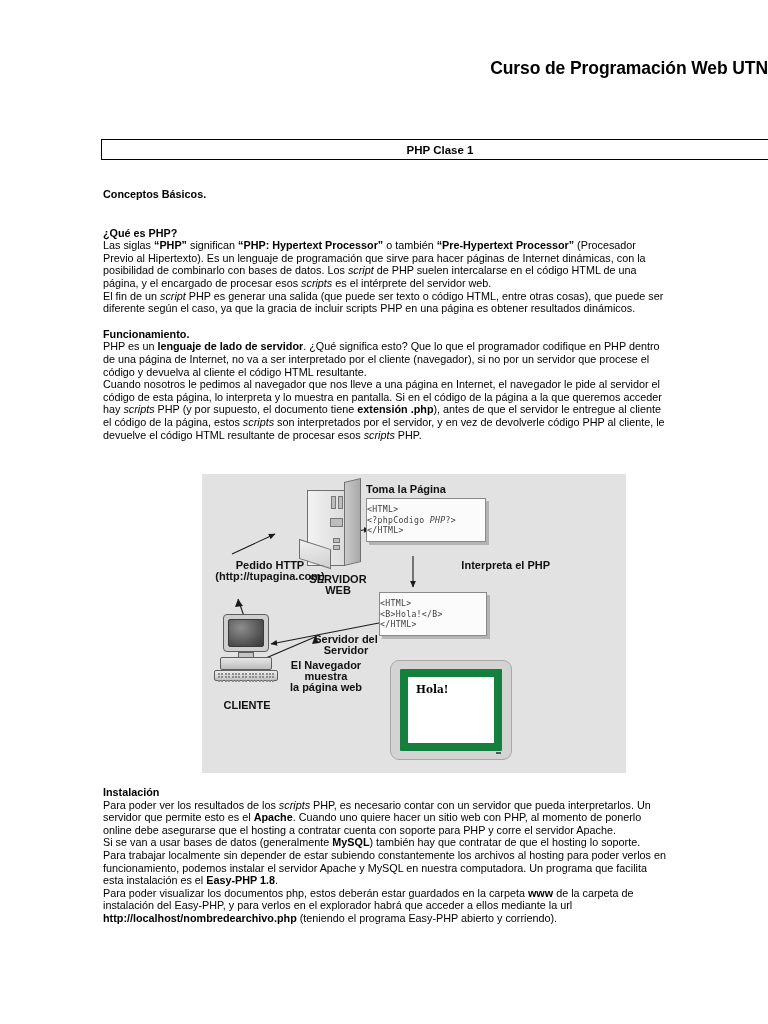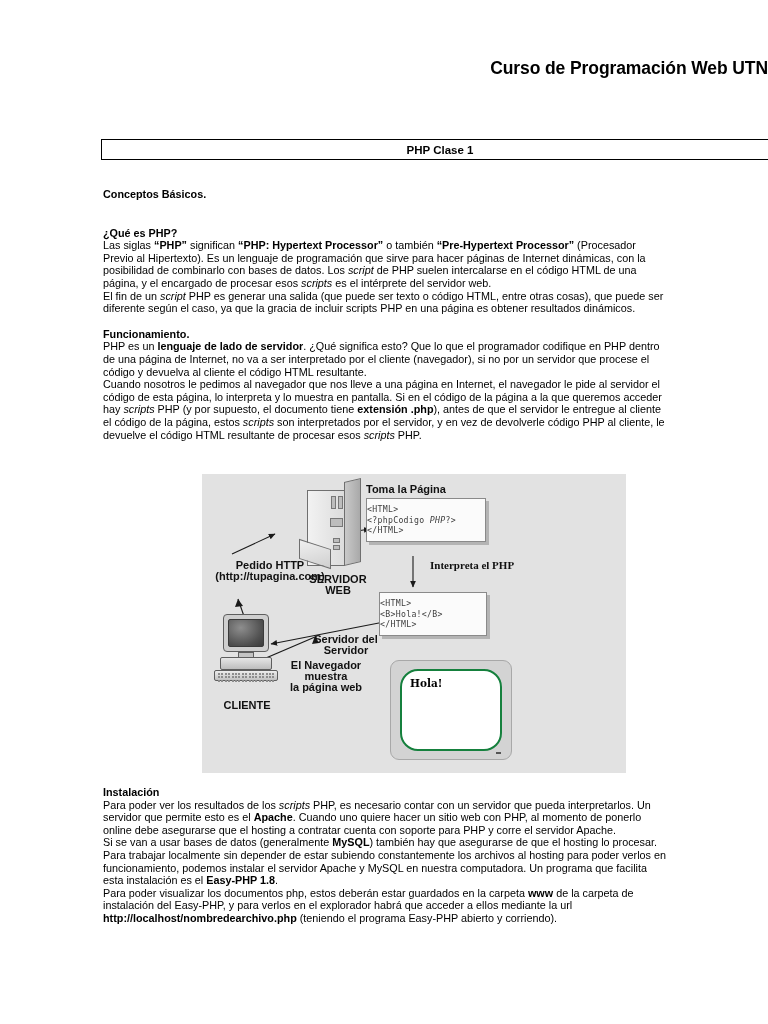--- a/index.html
+++ b/index.html
@@ -113,22 +113,22 @@
     background: #d3d3d3;
     border: 1px solid #a8a8a8;
     border-radius: 9px;
     box-sizing: border-box;
     padding: 8px 9px;
   }
   .browser .screen {
     width: 100%;
     height: 100%;
     background: #ffffff;
-    border: 2px solid #15803d;
-    border-radius: 18px;
+    border: 8px solid #15803d;
+    border-radius: 1px;
     box-sizing: border-box;
     padding: 6px 8px;
     font-family: "DejaVu Serif", serif;
     font-size: 10.5px;
     font-weight: bold;
     color: #000;
   }
   .browser .dot {
     position: absolute;
     right: 10px;
@@ -303,21 +303,21 @@
     </div>
 
     <div class="lbl" style="left:164px; top:10px; width:120px; text-align:left;">Toma la Página</div>
 
     <div class="codebox" style="left:164px; top:24px; width:120px; height:44px;">
       <span class="cl">&lt;HTML&gt;</span>
       <span class="cl"><span>&lt;?phpCodigo </span><span class="it">PHP</span><span>?&gt;</span></span>
       <span class="cl">&lt;/HTML&gt;</span>
     </div>
 
-    <div class="lbl" style="left:228px; top:86px; width:130px; text-align:left;font-family:Liberation Serif, serif;">Interpreta el PHP</div>
+    <div class="lbl" style="left:218px; top:86px; width:130px; text-align:right;">Interpreta el PHP</div>
 
     <div class="codebox" style="left:177px; top:118px; width:108px; height:44px;">
       <span class="cl">&lt;HTML&gt;</span>
       <span class="cl">&lt;B&gt;Hola!&lt;/B&gt;</span>
       <span class="cl">&lt;/HTML&gt;</span>
     </div>
 
     <div class="lbl" style="left:88px; top:160px; width:112px;">
       <span>Servidor del</span><br>
       <span>Servidor</span>
@@ -347,18 +347,18 @@
       <div class="screen">
         <span>Hola!</span>
       </div>
       <div class="dot"></div>
     </div>
   </div>
 
   <div class="content" style="top:786px;">
     <p class="section-head">Instalación</p>
     <p><span>Para poder ver los resultados de los </span><i>scripts</i><span> PHP, es necesario contar con un servidor que pueda interpretarlos. Un servidor que permite esto es el </span><b>Apache</b><span>. Cuando uno quiere hacer un sitio web con PHP, al momento de ponerlo online debe asegurarse que el hosting a contratar cuenta con soporte para PHP y corre el servidor Apache.</span></p>
-    <p><span>Si se van a usar bases de datos (generalmente </span><b>MySQL</b><span>) también hay que asegurarse de que el hosting lo procesar.</span></p>
+    <p><span>Si se van a usar bases de datos (generalmente </span><b>MySQL</b><span>) también hay que contratar de que el hosting lo soporte.</span></p>
     <p><span>Para trabajar localmente sin depender de estar subiendo constantemente los archivos al hosting para poder verlos en funcionamiento, podemos instalar el servidor Apache y MySQL en nuestra computadora. Un programa que facilita esta instalación es el </span><b>Easy-PHP 1.8</b><span>.</span></p>
     <p><span>Para poder visualizar los documentos php, estos deberán estar guardados en la carpeta </span><b>www</b><span> de la carpeta de instalación del Easy-PHP, y para verlos en el explorador habrá que acceder a ellos mediante la url </span><b>http://localhost/nombredearchivo.php</b><span> (teniendo el programa Easy-PHP abierto y corriendo).</span></p>
   </div>
 
 </div>
 
 </body></html>

